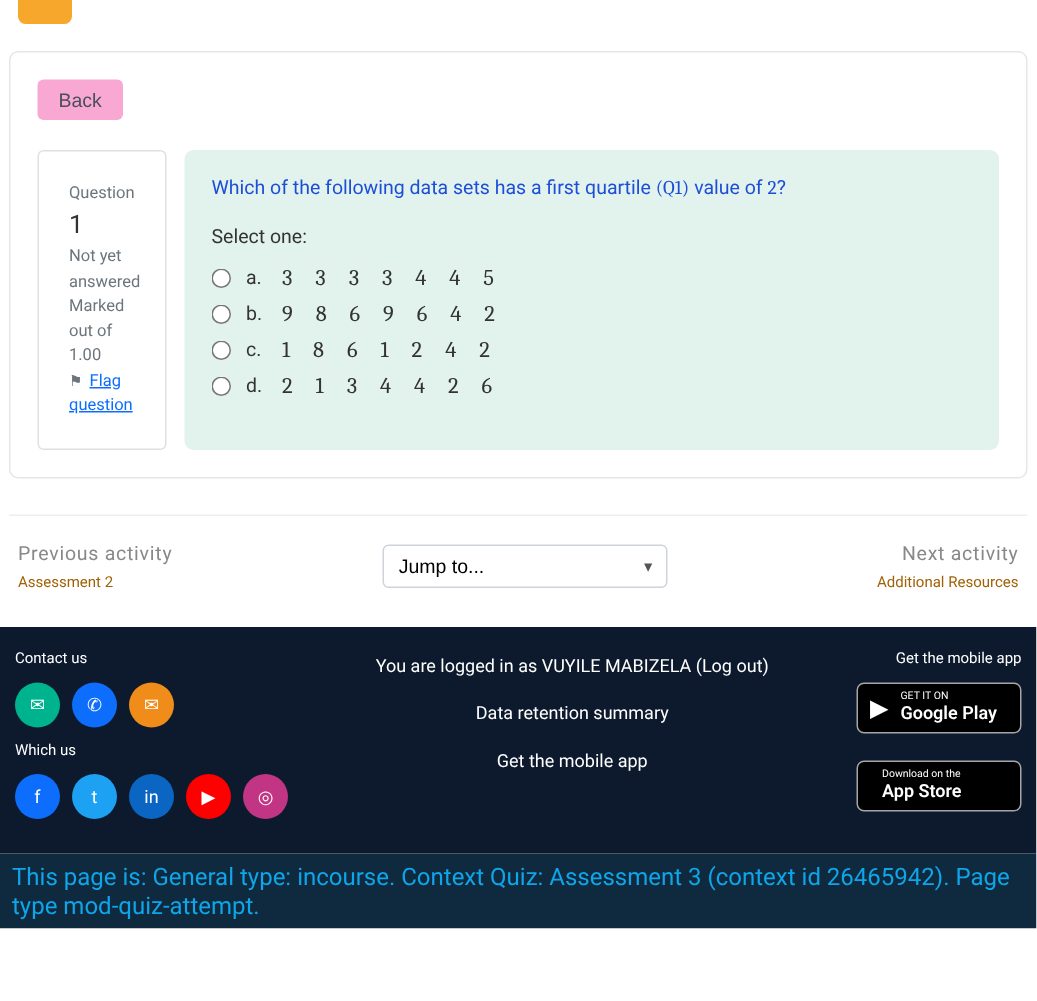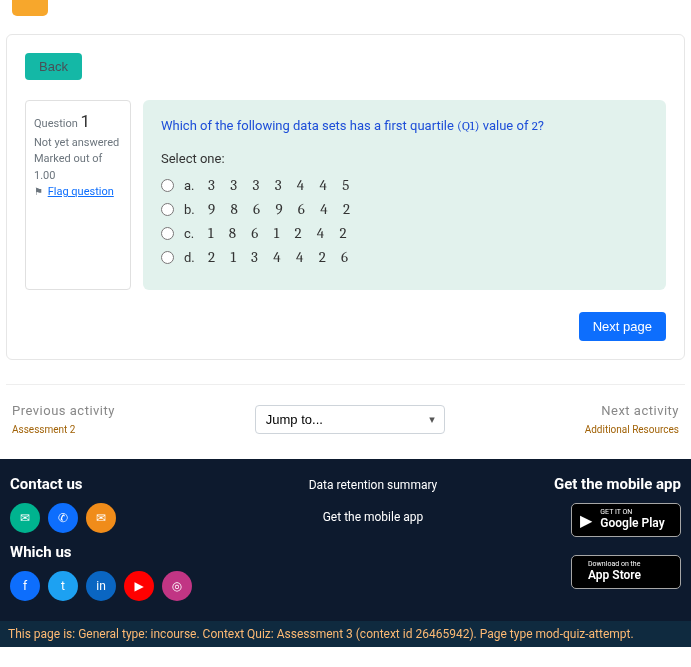--- a/index.html
+++ b/index.html
@@ -1,22 +1,22 @@
 <!DOCTYPE html>
 <html><head>
 <meta charset="utf-8">
 <style>
 *{box-sizing:border-box;margin:0;padding:0}
 body{font-family:-apple-system,BlinkMacSystemFont,"Segoe UI",Roboto,sans-serif;font-size:13px;color:#333;background:#fff;width:691px}
 .page-wrap{padding:0 6px}
 .orange-tab{width:36px;height:16px;background:#f7a72c;border-radius:0 0 5px 5px;margin-left:6px}
 .card{background:#fff;border:1px solid #e6e6e6;border-radius:6px;margin-top:18px;padding:18px}
-.btn-back{display:inline-block;background:#14b8a6;color:#495057;border:none;border-radius:4px;padding:6px 14px;font-size:13px;cursor:pointer}
+.btn-back{display:inline-block;background:#f9a8d4;color:#495057;border:none;border-radius:4px;padding:6px 14px;font-size:13px;cursor:pointer}
 .quiz-body{display:flex;gap:12px;margin-top:20px}
-.info-box{width:106px;border:1px solid #e0e0e0;border-radius:4px;padding:8px;font-size:11px;color:#6c757d;line-height:1.5}
+.info-box{width:86px;border:1px solid #e0e0e0;border-radius:4px;padding:20px;font-size:11px;color:#6c757d;line-height:1.5}
 .info-box .qlabel{font-weight:400}
 .info-box .qnum{font-size:17px;color:#333}
 .flag-link{color:#0d6efd;text-decoration:underline;cursor:pointer;font-size:11px}
 .flag-icon{color:#6c757d;margin-right:2px;font-size:10px}
 .qtn{flex:1;background:#e2f2ed;border-radius:6px;padding:18px}
 .stem{color:#1d4ed8;font-size:13px;margin-bottom:18px}
 .math{font-family:Cambria,Georgia,serif}
 .select-one{font-size:13px;margin-bottom:10px}
 .opt{display:flex;align-items:center;gap:10px;margin-bottom:6px}
 .opt input{margin:0}
@@ -28,38 +28,38 @@
 .nav-row{display:flex;align-items:center;justify-content:space-between;padding:18px 6px 24px 6px}
 .nav-col{display:flex;flex-direction:column;gap:6px}
 .nav-heading{font-size:13px;color:#888;letter-spacing:0.5px}
 .nav-link{color:#a16207;text-decoration:none;font-size:10px}
 .nav-col.right{text-align:right;align-items:flex-end}
 .jump-select{padding:6px 24px 6px 10px;border:1px solid #ced4da;border-radius:4px;font-size:13px;background:#fff;appearance:none;min-width:190px}
 .jump-wrap{position:relative}
 .jump-wrap::after{content:"▾";position:absolute;right:10px;top:50%;transform:translateY(-50%);color:#555;pointer-events:none;font-size:11px}
 .footer-dark{background:#0d1a2e;color:#fff;padding:16px 10px 20px 10px;display:flex;justify-content:space-between;gap:20px}
 .footer-col{display:flex;flex-direction:column;gap:10px}
-.footer-heading{font-size:15px;font-weight:700}
+.footer-heading{font-size:10px;font-weight:400}
 .icon-row{display:flex;gap:8px}
 .circle{width:30px;height:30px;border-radius:50%;display:flex;align-items:center;justify-content:center;color:#fff;font-size:12px;cursor:pointer}
 .c-green{background:#00b38f}
 .c-blue{background:#0d6efd}
 .c-orange{background:#f08c1a}
 .c-lblue{background:#1da1f2}
 .c-lin{background:#0a66c2}
 .c-red{background:#ff0000}
 .c-purple{background:#c13584}
 .footer-center{flex:1;align-items:center;justify-content:flex-start;font-size:12px;line-height:1.8}
 .footer-center a{color:#fff;text-decoration:none}
 .footer-center .lo{color:#fff}
 .badge{width:110px;height:34px;background:#000;border:1px solid #a6a6a6;border-radius:5px;display:flex;align-items:center;padding:4px 8px;gap:8px;color:#fff;cursor:pointer;margin-bottom:8px}
 .badge .store-icon{font-size:16px}
 .badge .tiny{font-size:7px;line-height:1}
 .badge .big{font-size:12px;font-weight:600;line-height:1.2}
-.debug{background:#0f2a3f;color:#fdba74;font-size:12px;padding:6px 8px}
+.debug{background:#0f2a3f;color:#0ea5e9;font-size:16px;padding:6px 8px}
 </style>
 </head>
 <body>
 
 <div class="page-wrap">
   <div class="orange-tab"></div>
 
   <div class="card">
     <button class="btn-back">Back</button>
 
@@ -99,23 +99,20 @@
           <span class="digits">1 8 6 1 2 4 2</span>
         </div>
         <div class="opt">
           <input type="radio" name="ans" style="">
           <span class="opt-label">d.</span>
           <span class="digits">2 1 3 4 4 2 6</span>
         </div>
       </div>
     </div>
 
-    <div class="next-row">
-      <button class="btn-next">Next page</button>
-    </div>
   </div>
 
   <hr class="sep">
 
   <div class="nav-row">
     <div class="nav-col">
       <span class="nav-heading">Previous activity</span>
       <a href="#" class="nav-link">Assessment 2</a>
     </div>
     <div class="jump-wrap">
@@ -142,20 +139,23 @@
     <div class="icon-row">
       <div class="circle c-blue">f</div>
       <div class="circle c-lblue">t</div>
       <div class="circle c-lin">in</div>
       <div class="circle c-red">▶</div>
       <div class="circle c-purple">◎</div>
     </div>
   </div>
 
   <div class="footer-col footer-center">
+    <div>
+      <span>You are logged in as </span><a href="#">VUYILE MABIZELA</a><span class="lo"> (</span><a href="#">Log out</a><span class="lo">)</span>
+    </div>
     <a href="#">Data retention summary</a>
     <a href="#">Get the mobile app</a>
   </div>
 
   <div class="footer-col" style="align-items:flex-end">
     <div class="footer-heading">Get the mobile app</div>
     <div class="badge">
       <span class="store-icon">▶</span>
       <span>
         <div class="tiny">GET IT ON</div>

